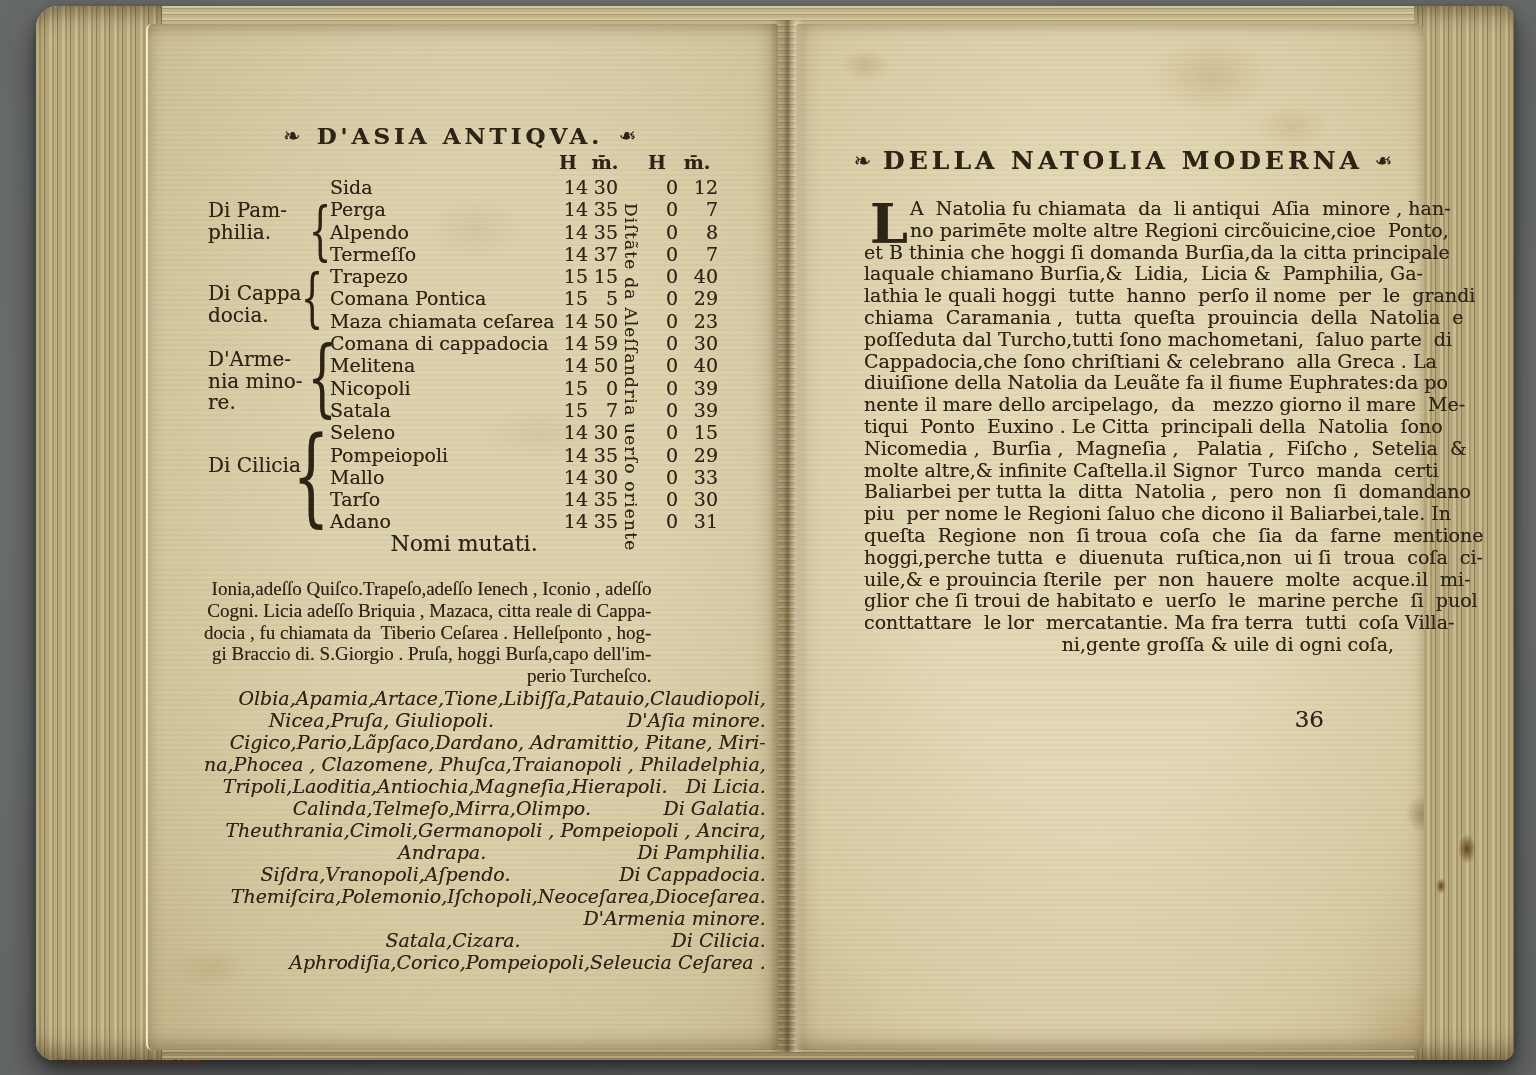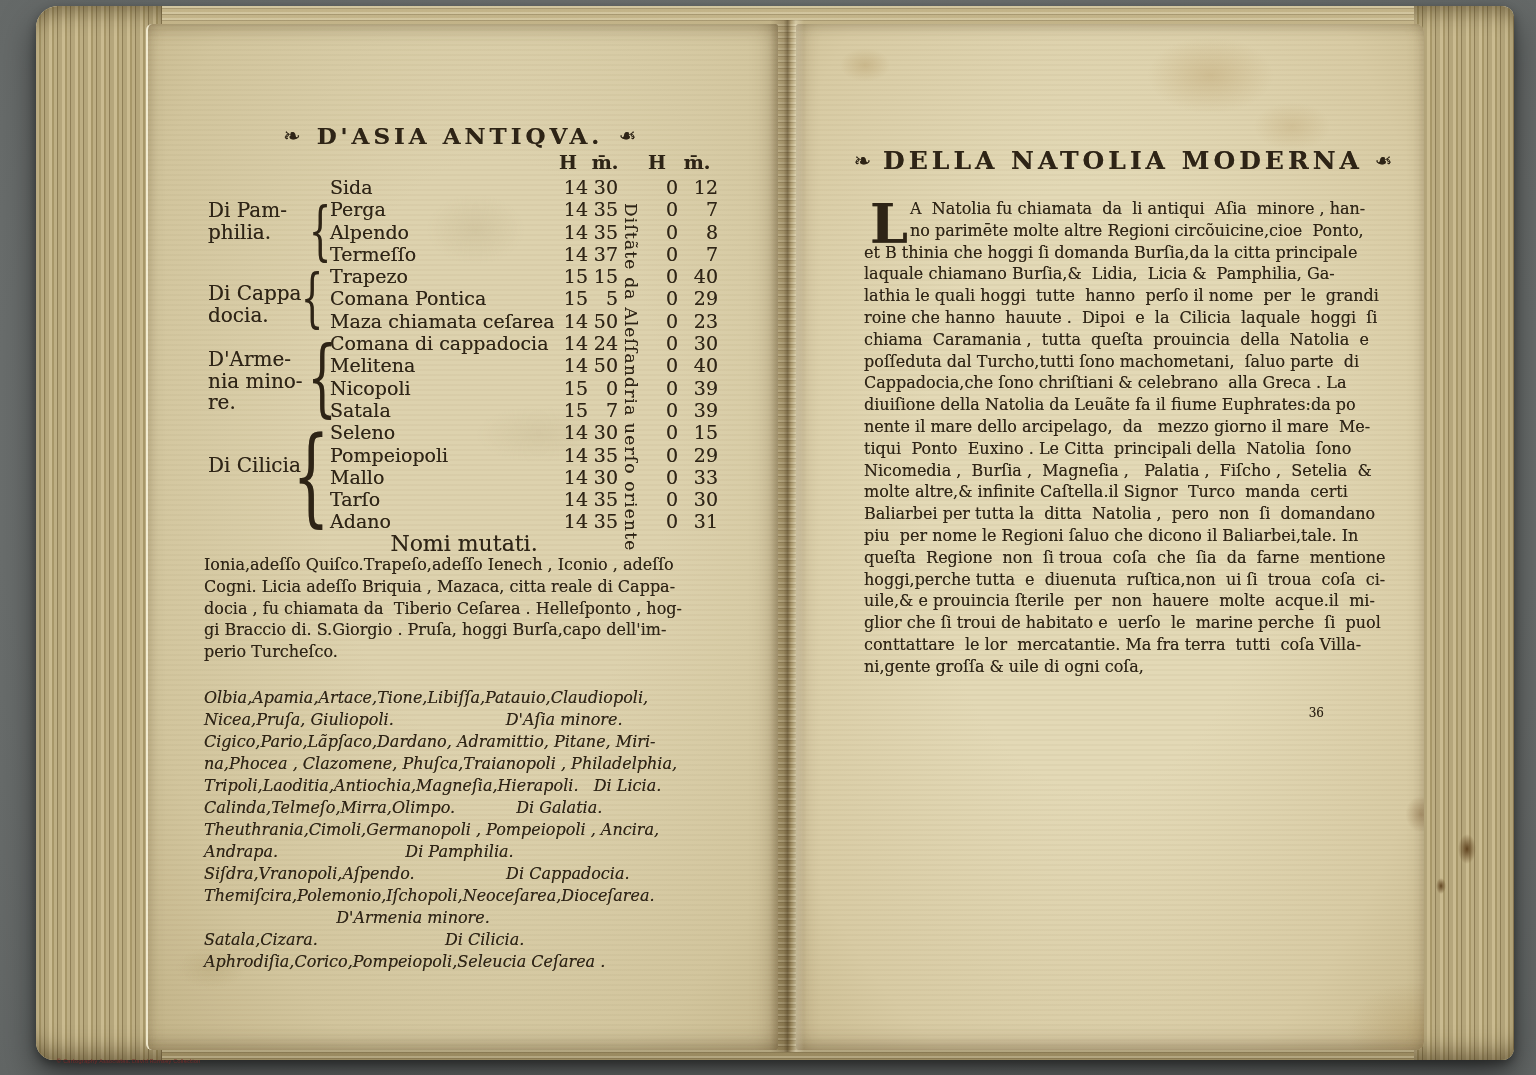--- a/index.html
+++ b/index.html
@@ -94,32 +94,32 @@
     position:absolute; width:28px; display:flex; align-items:center; justify-content:center;
     transform:scaleX(.55); transform-origin:center; font-weight:normal;
   }
 
   .rot-note{
     position:absolute; left:641px; top:203px; transform:rotate(90deg); transform-origin:0 0;
     font-size:17px; letter-spacing:1.2px; white-space:nowrap;
   }
 
   .centered-head{ position:absolute; left:204px; width:520px; text-align:center; font-size:22px; white-space:pre; }
-  .linesblock{ position:absolute; left:204px; font-size:16px; }
+  .linesblock{ position:absolute; left:204px; font-size:19px;text-align:right; }
   .linesblock .tl{ white-space:pre; }
-  #para1{ top:554px; } #para1 .tl{ line-height:21.8px; }
+  #para1{ top:578px;font-family:Liberation Serif, serif; } #para1 .tl{ line-height:21.8px; }
   #citylist{ top:687px;font-style:italic; } #citylist .tl{ line-height:22px; }
 
   #rp-para{ left:864px; top:198px; width:530px; }
   #rp-para .tl{ line-height:21.8px; }
   #rp-para .tl:nth-child(-n+2){ padding-left:46px; }
   .dropcap{
     position:absolute; left:870px; top:203px; font-size:54px; line-height:42px; font-weight:bold;
   }
-  .pageno{ position:absolute; left:1284px; top:706px; font-size:12px; width:40px; text-align:right; }
+  .pageno{ position:absolute; left:1284px; top:706px; font-size:23px; width:40px; text-align:right; }
 
   .watermark{
     position:absolute; left:56px; top:1058px; font-family:"DejaVu Sans","Liberation Sans",sans-serif;
     font-size:10px; color:#7c2a28; transform:scale(.55); transform-origin:0 0; white-space:nowrap; opacity:.9;
   }
 </style>
 </head>
 <body>
 
 <div class="stage">
@@ -190,21 +190,21 @@
       <div class="trow">
         <span class="tc c0">Maza chiamata ceſarea</span>
         <span class="tc c1">14</span>
         <span class="tc c2">50</span>
         <span class="tc c3">0</span>
         <span class="tc c4">23</span>
       </div>
       <div class="trow">
         <span class="tc c0">Comana di cappadocia</span>
         <span class="tc c1">14</span>
-        <span class="tc c2">24</span>
+        <span class="tc c2">59</span>
         <span class="tc c3">0</span>
         <span class="tc c4">30</span>
       </div>
       <div class="trow">
         <span class="tc c0">Melitena</span>
         <span class="tc c1">14</span>
         <span class="tc c2">50</span>
         <span class="tc c3">0</span>
         <span class="tc c4">40</span>
       </div>
@@ -312,21 +312,20 @@
     <span>DELLA NATOLIA MODERNA</span>
     <span class="orn flipx">❧</span>
   </div>
   <div class="dropcap ink">L</div>
   <div id="rp-para" class="linesblock ink">
       <div class="tl">A  Natolia fu chiamata  da  li antiqui  Aſia  minore , han-</div>
       <div class="tl">no parimēte molte altre Regioni circõuicine,cioe  Ponto,</div>
       <div class="tl">et B thinia che hoggi ſi domanda Burſia,da la citta principale</div>
       <div class="tl">laquale chiamano Burſia,&amp;  Lidia,  Licia &amp;  Pamphilia, Ga-</div>
       <div class="tl">lathia le quali hoggi  tutte  hanno  perſo il nome  per  le  grandi</div>
-      <div class="tl">roine che hanno  hauute .  Dipoi  e  la  Cilicia  laquale  hoggi  ſi</div>
       <div class="tl">chiama  Caramania ,  tutta  queſta  prouincia  della  Natolia  e</div>
       <div class="tl">poſſeduta dal Turcho,tutti ſono machometani,  ſaluo parte  di</div>
       <div class="tl">Cappadocia,che ſono chriſtiani &amp; celebrano  alla Greca . La</div>
       <div class="tl">diuiſione della Natolia da Leuãte fa il fiume Euphrates:da po</div>
       <div class="tl">nente il mare dello arcipelago,  da   mezzo giorno il mare  Me-</div>
       <div class="tl">tiqui  Ponto  Euxino . Le Citta  principali della  Natolia  ſono</div>
       <div class="tl">Nicomedia ,  Burſia ,  Magneſia ,   Palatia ,  Fiſcho ,  Setelia  &amp;</div>
       <div class="tl">molte altre,&amp; infinite Caſtella.il Signor  Turco  manda  certi</div>
       <div class="tl">Baliarbei per tutta la  ditta  Natolia ,  pero  non  ſi  domandano</div>
       <div class="tl">piu  per nome le Regioni ſaluo che dicono il Baliarbei,tale. In</div>

